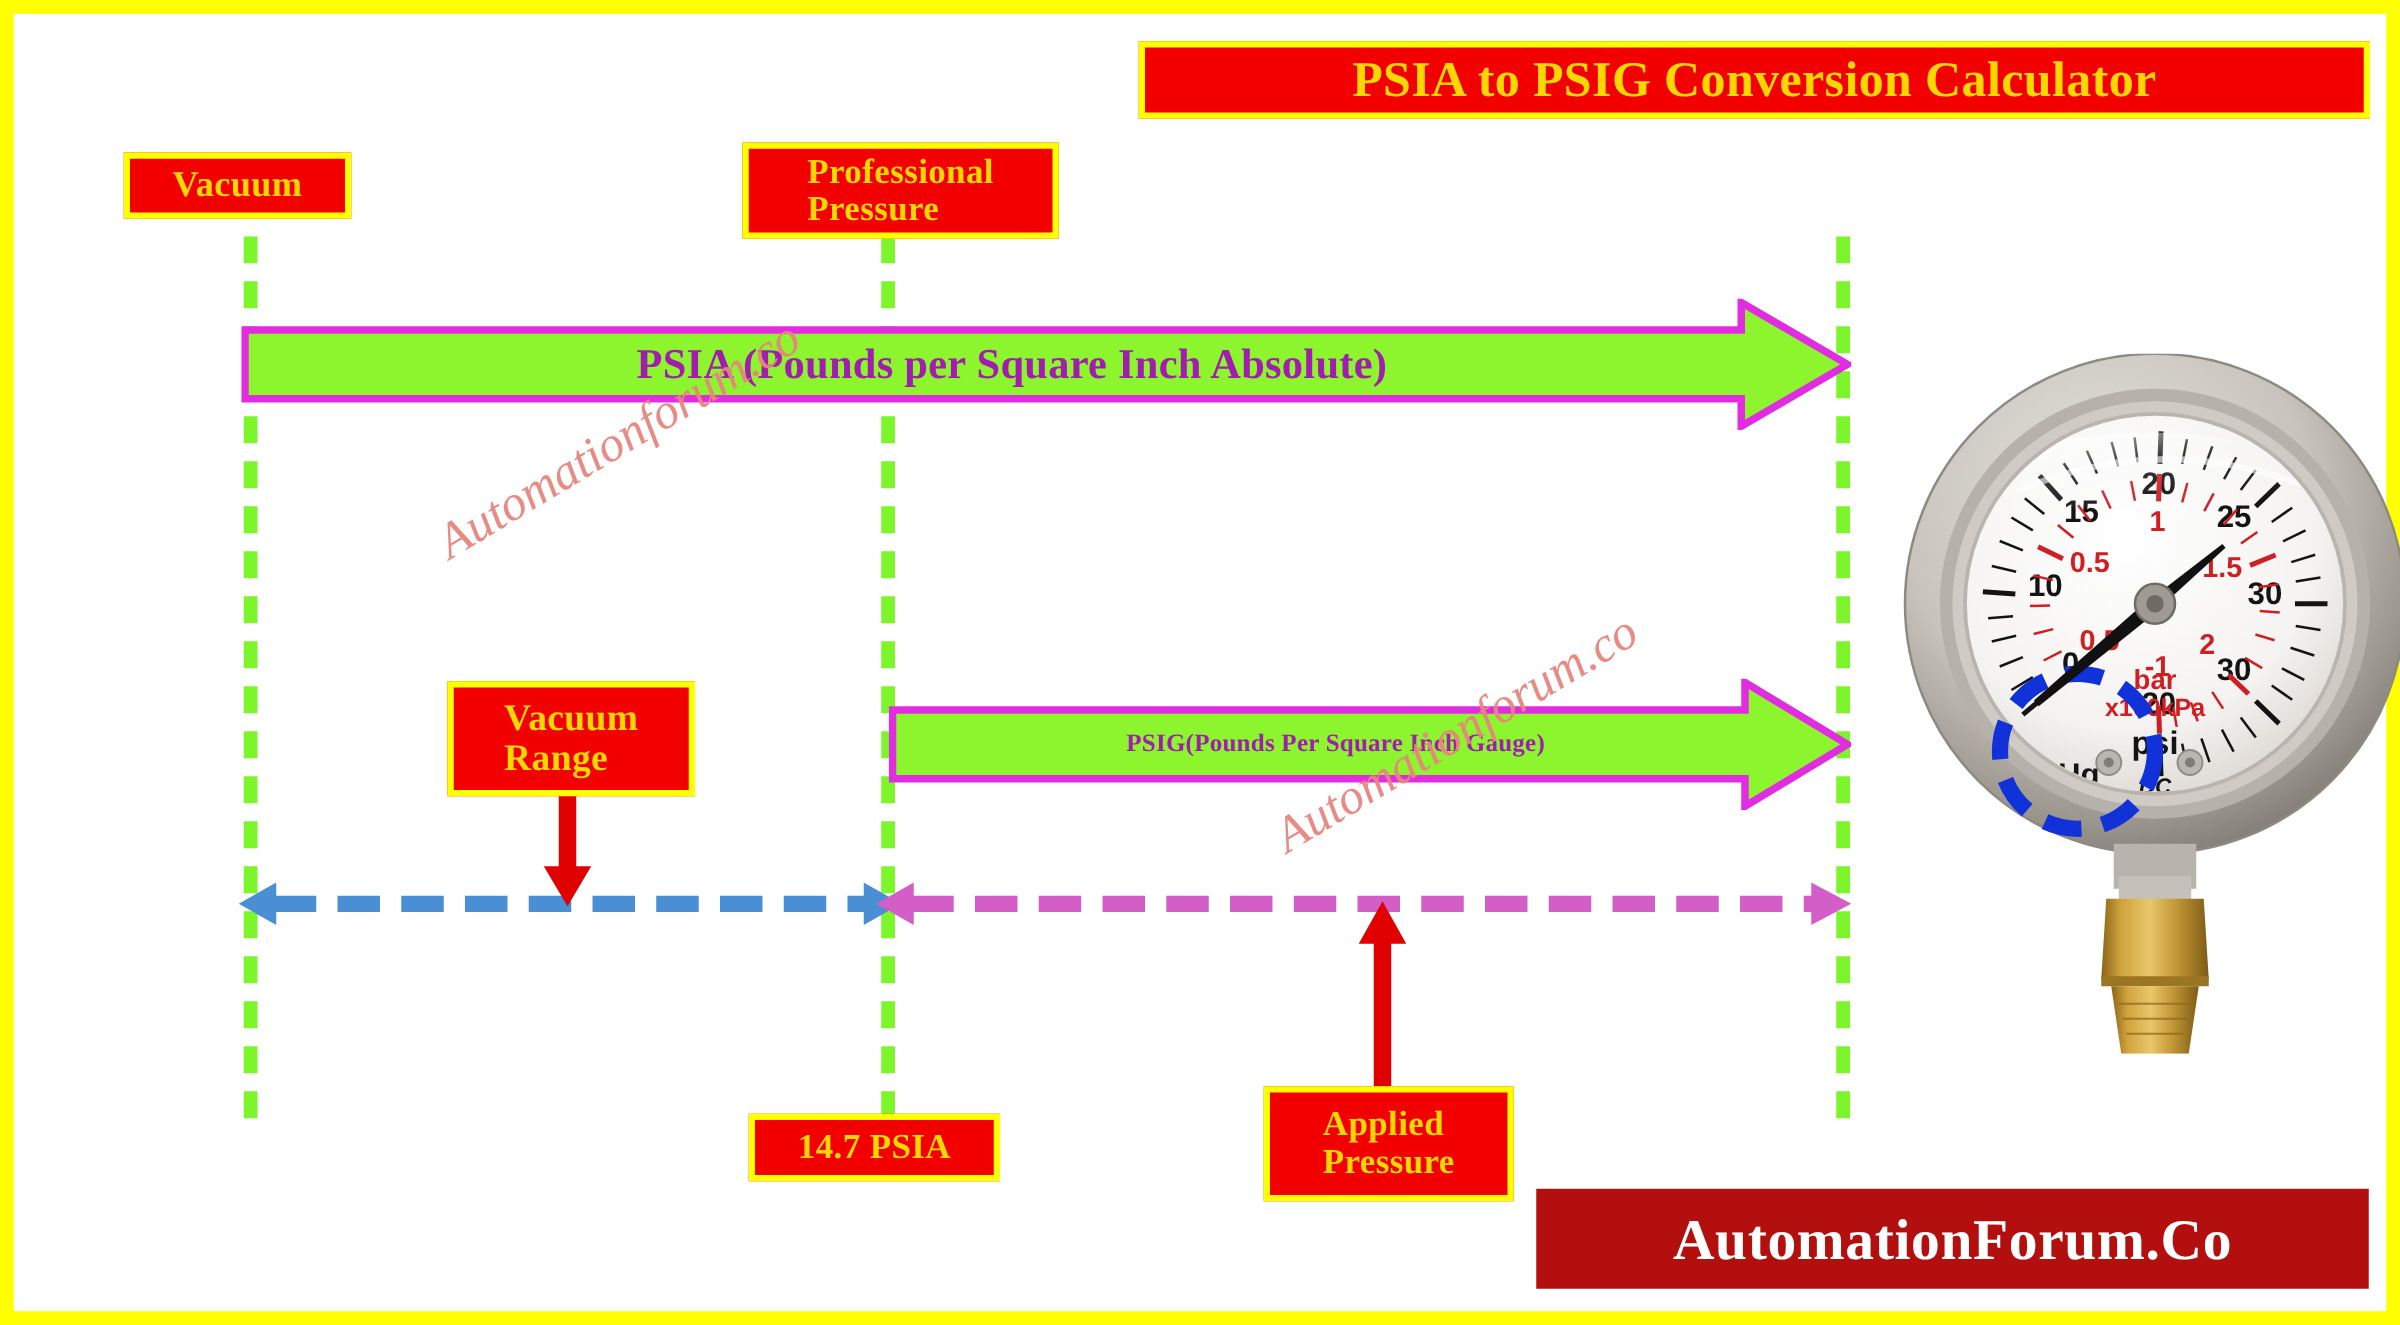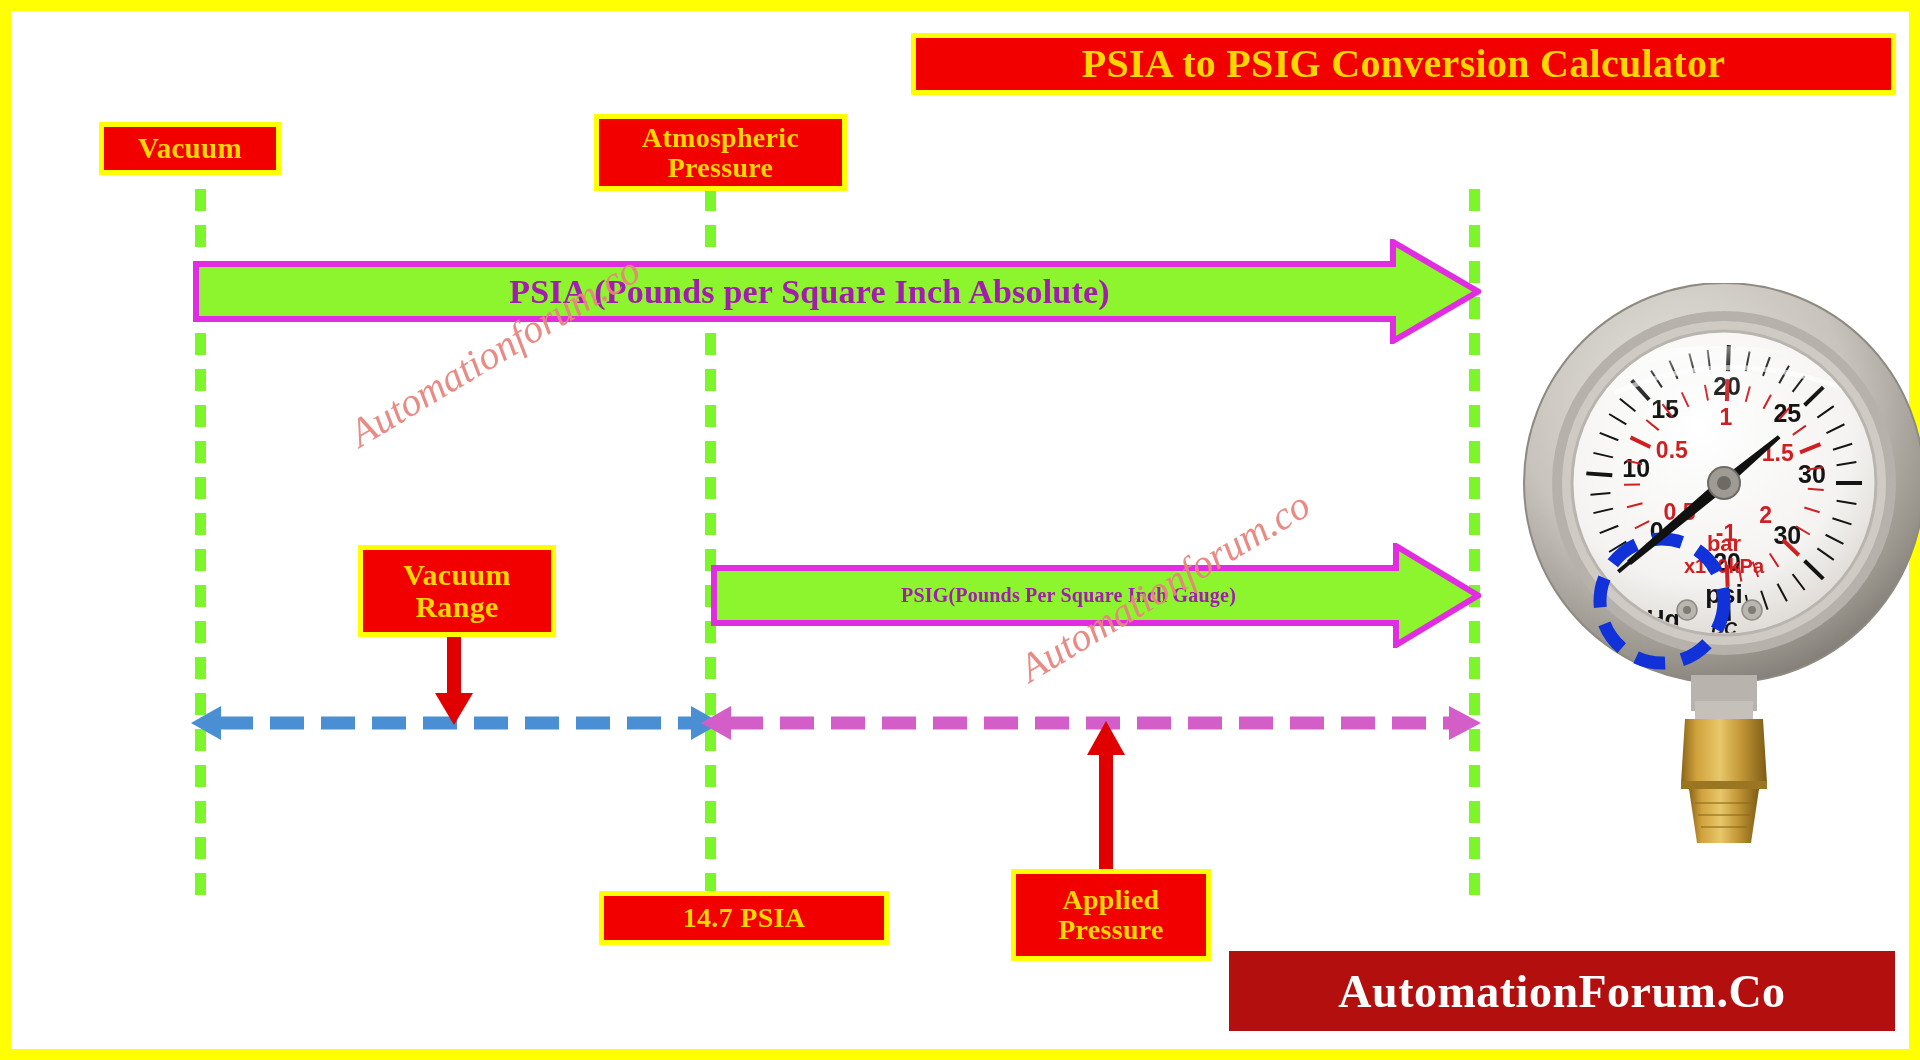--- a/index.html
+++ b/index.html
@@ -15,41 +15,41 @@
   }
 
   
   .plaque{
     position:absolute;
     background:#f20000;
     border:5px solid #ffff00;
     color:#ffd700;
     font-family:"Liberation Serif",serif;
     font-weight:bold;
-    text-align:center;
+    text-align:left;
     line-height:1.06;
     box-sizing:border-box;
     display:flex;
     align-items:center;
     justify-content:center;
     letter-spacing:.3px;
     z-index:40;
   }
 
   #title-banner{
     left:900px;top:22px;width:985px;height:62px;
     font-size:40px;
     border-width:5px;
   }
 
   #label-vacuum{ left:88px;top:111px;width:182px;height:53px;font-size:29px;}
   #label-atmospheric{ left:583px;top:103px;width:253px;height:77px;font-size:28px;}
   #label-vacuum-range{ left:347px;top:534px;width:198px;height:92px;font-size:30px;}
   #label-0psia{ left:88px;top:880px;width:210px;height:54px;font-size:28px;}
-  #label-147psia{ left:588px;top:880px;width:290px;height:54px;font-size:28px;}
+  #label-147psia{ left:588px;top:880px;width:201px;height:54px;font-size:28px;}
   #label-applied{ left:1000px;top:858px;width:200px;height:92px;font-size:28px;}
 
   
   .vline{
     position:absolute;
     width:11px;
     background-image:linear-gradient(#7cf52b 0px,#7cf52b 22px,rgba(0,0,0,0) 22px,rgba(0,0,0,0) 36px);
     background-size:11px 36px;
     z-index:5;
   }
@@ -143,21 +143,21 @@
   <div class="vline" id="vline-left"></div>
   <div class="vline" id="vline-mid"></div>
   <div class="vline" id="vline-right"></div>
 
   <div class="plaque" id="label-vacuum">
     <span>Vacuum</span>
   </div>
 
   <div class="plaque" id="label-atmospheric">
     <span>
-      <span>Atmospheric</span><br>
+      <span>Professional</span><br>
       <span>Pressure</span>
     </span>
   </div>
 
   <div class="block-arrow" id="arrow-psia">
     <svg width="1288" height="105" viewBox="0 0 1288 105" xmlns="http://www.w3.org/2000/svg">
       <polygon points="3,25 1200,25 1200,3 1285,52.5 1200,102 1200,80 3,80" fill="#8cf52e" stroke="#e22ce2" stroke-width="6" stroke-linejoin="miter"></polygon>
     </svg>
     <div class="arrow-text">PSIA (Pounds per Square Inch Absolute)</div>
   </div>

